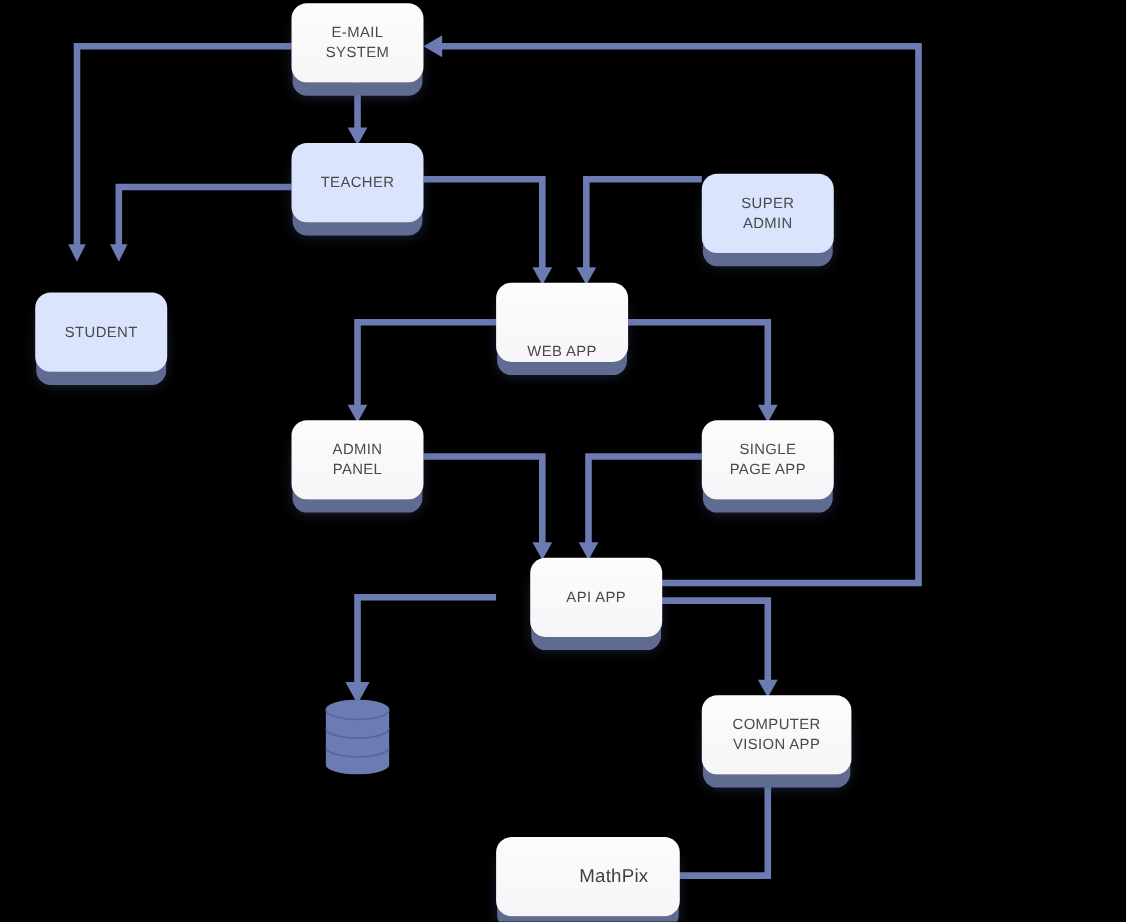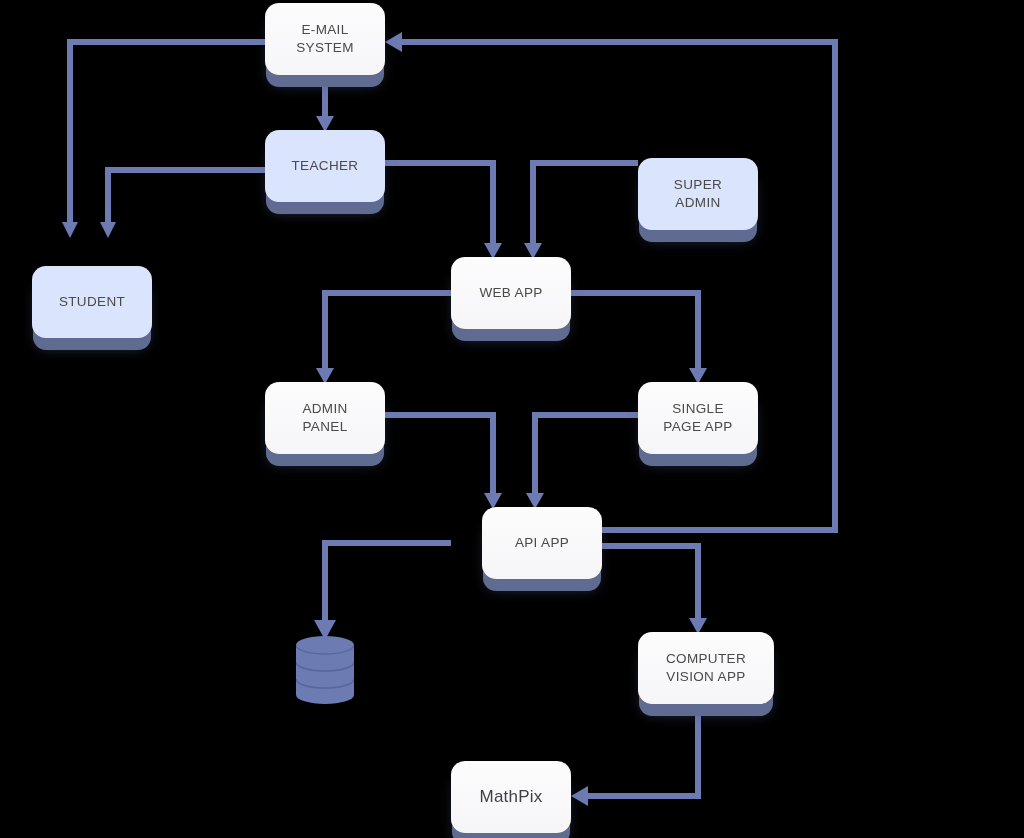--- a/index.html
+++ b/index.html
@@ -142,21 +142,21 @@
 
   <div class="node blue" style="left:638px; top:130px; width:120px; height:72px;margin-top:28px;">
     <span class="label">SUPER
 ADMIN</span>
   </div>
 
   <div class="node blue" style="left:32px; top:236px; width:120px; height:72px;margin-top:30px;">
     <span class="label">STUDENT</span>
   </div>
 
-  <div class="node white" style="left:451px; top:257px; width:120px; height:72px;">
+  <div class="node white" style="left:451px; top:257px; width:120px; height:72px;align-items:flex-end;">
     <span class="label">WEB APP</span>
   </div>
 
   <div class="node white" style="left:265px; top:382px; width:120px; height:72px;">
     <span class="label">ADMIN
 PANEL</span>
   </div>
 
   <div class="node white" style="left:638px; top:382px; width:120px; height:72px;">
     <span class="label">SINGLE
@@ -165,21 +165,21 @@
 
   <div class="node white" style="left:451px; top:507px; width:120px; height:72px;margin-left:31px;">
     <span class="label">API APP</span>
   </div>
 
   <div class="node white" style="left:638px; top:632px; width:136px; height:72px;">
     <span class="label">COMPUTER
 VISION APP</span>
   </div>
 
-  <div class="node white mathpix" style="left:451px; top:761px; width:120px; height:72px;">
+  <div class="node white mathpix" style="left:451px; top:761px; width:120px; height:72px;padding-left:47px;">
     <span class="label">MathPix</span>
   </div>
 
   <div class="db" style="left:296px; top:636px; width:58px; height:68px;">
     <svg width="58" height="68" viewBox="0 0 58 68" xmlns="http://www.w3.org/2000/svg">
       <path d="M0,9 L0,59 A29,9 0 0,0 58,59 L58,9 Z" fill="#6c7cb3"></path>
       <ellipse cx="29" cy="9" rx="29" ry="9" fill="#6c7cb3"></ellipse>
       <path d="M0,9 A29,9 0 0,0 58,9" fill="none" stroke="#56679f" stroke-width="1.4"></path>
       <path d="M0,26 A29,9 0 0,0 58,26" fill="none" stroke="#56679f" stroke-width="1.6"></path>
       <path d="M0,43 A29,9 0 0,0 58,43" fill="none" stroke="#56679f" stroke-width="1.6"></path>

